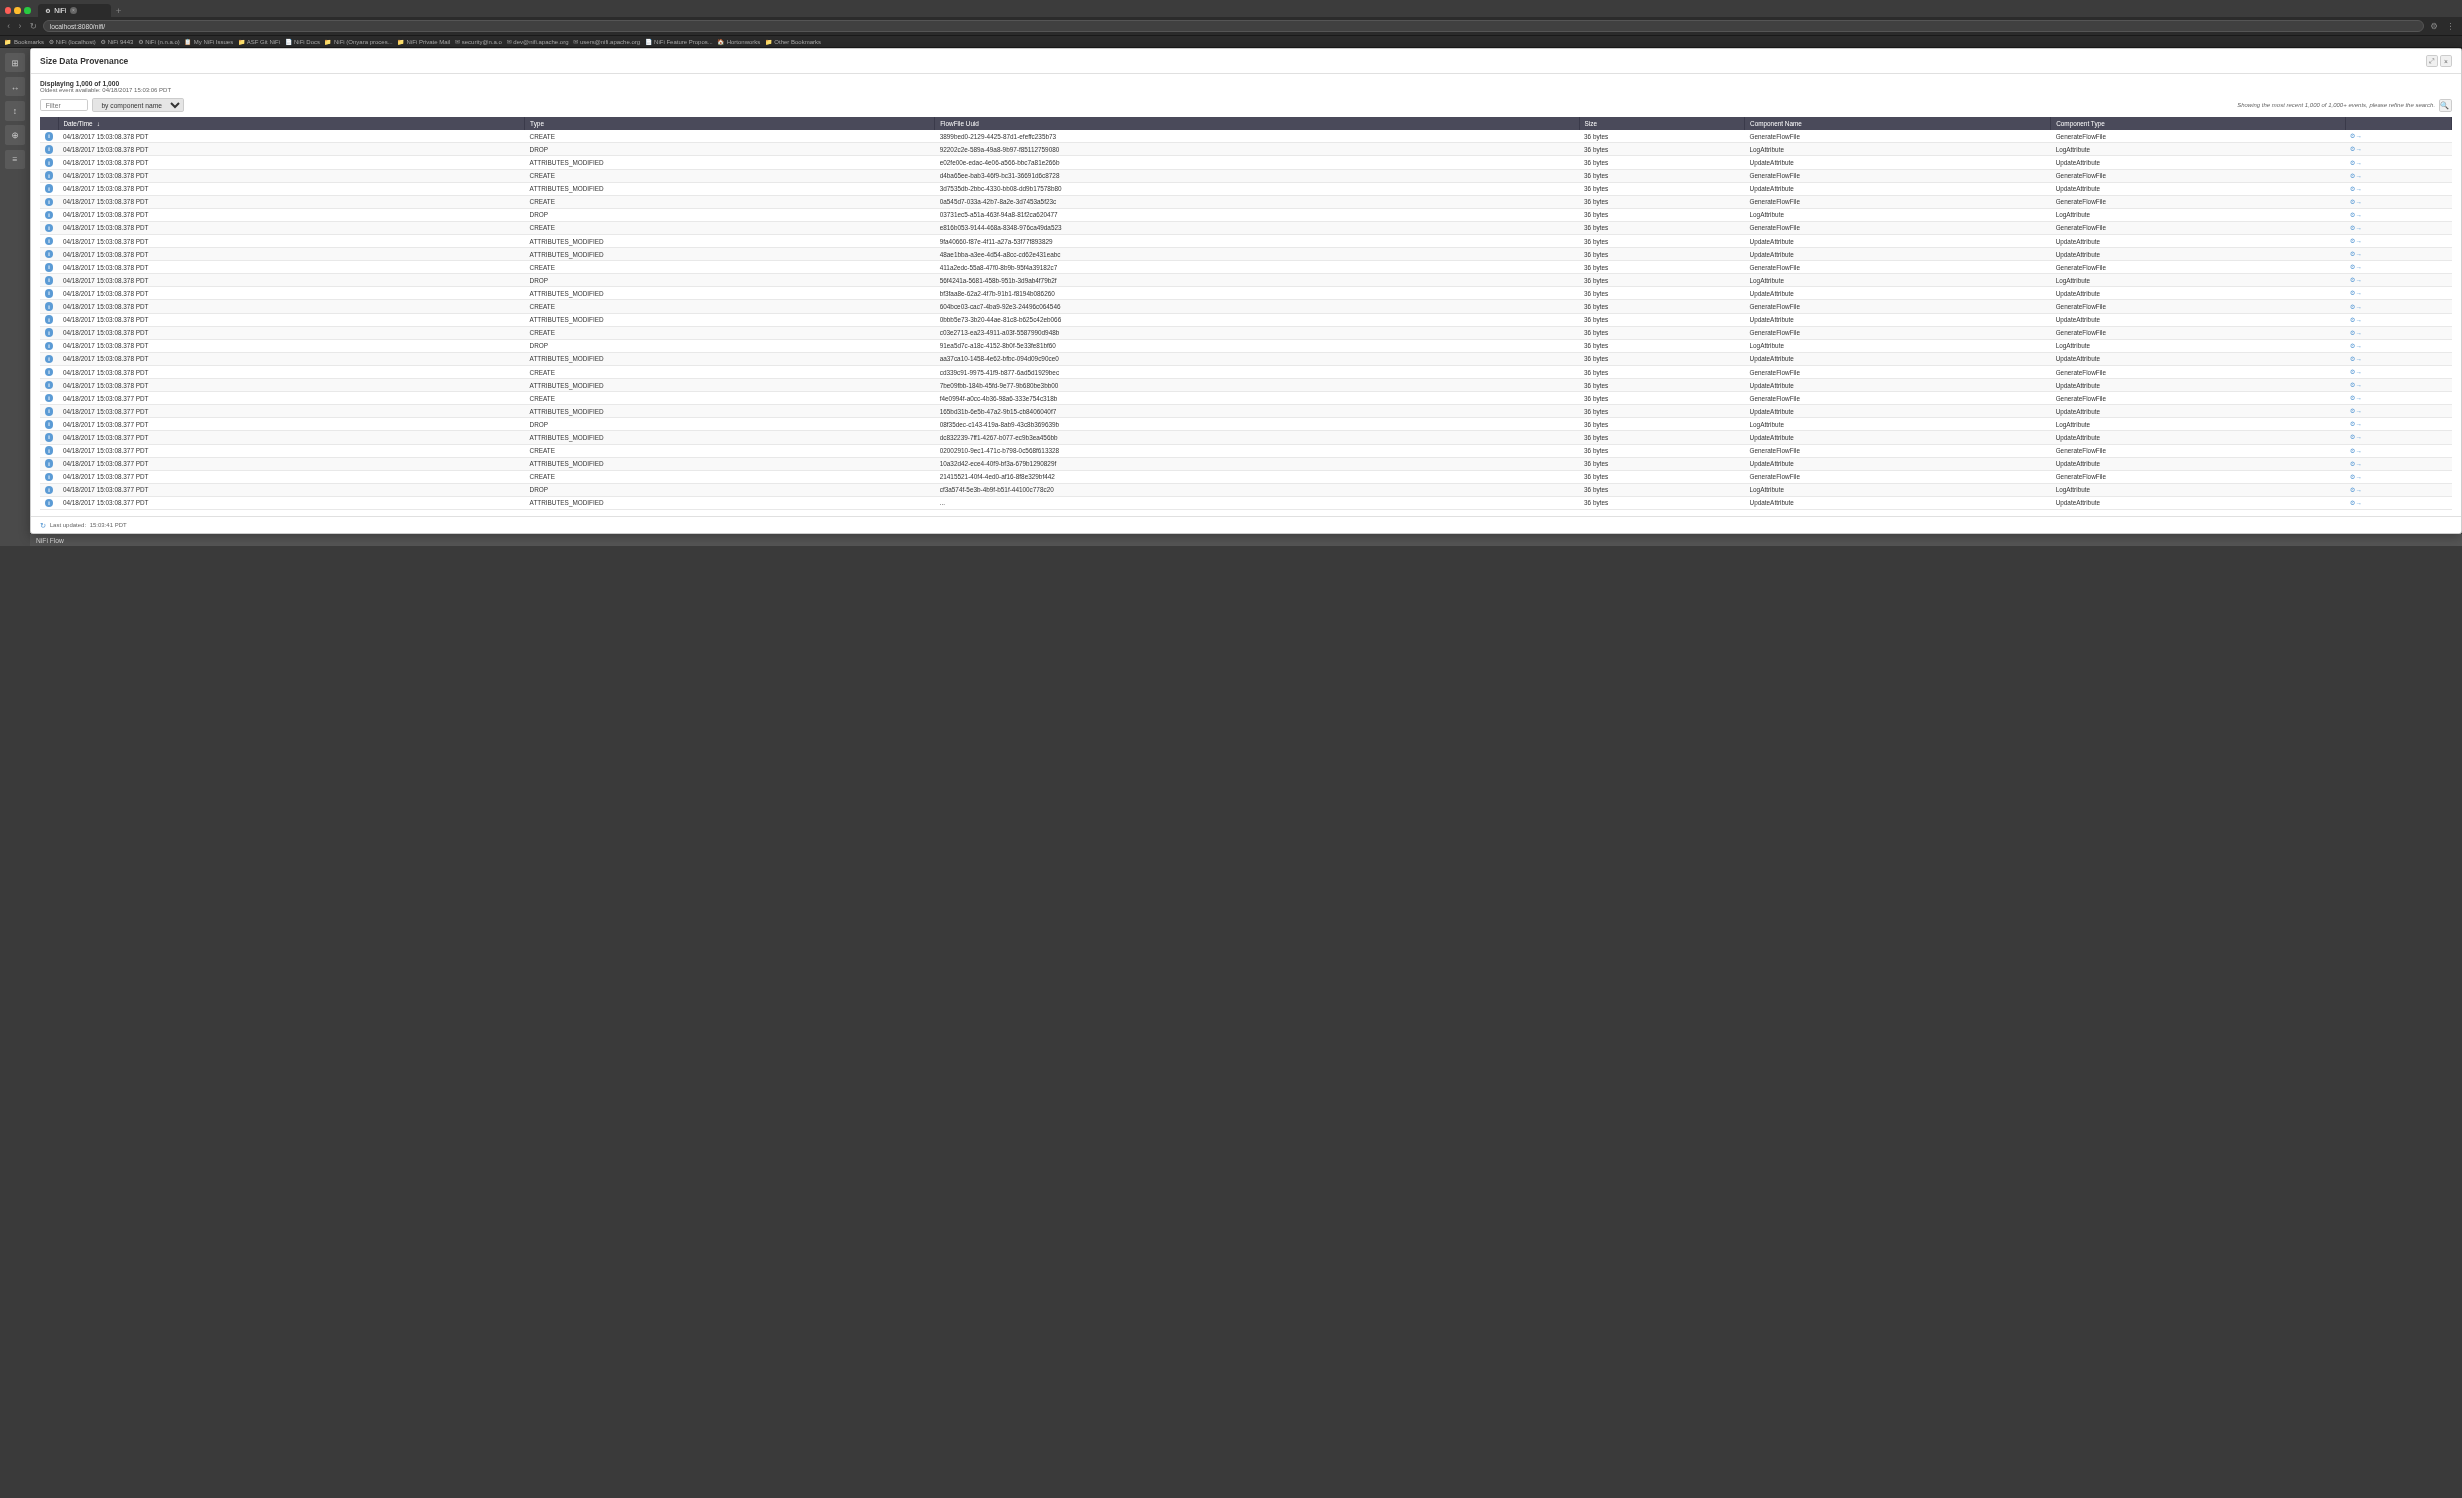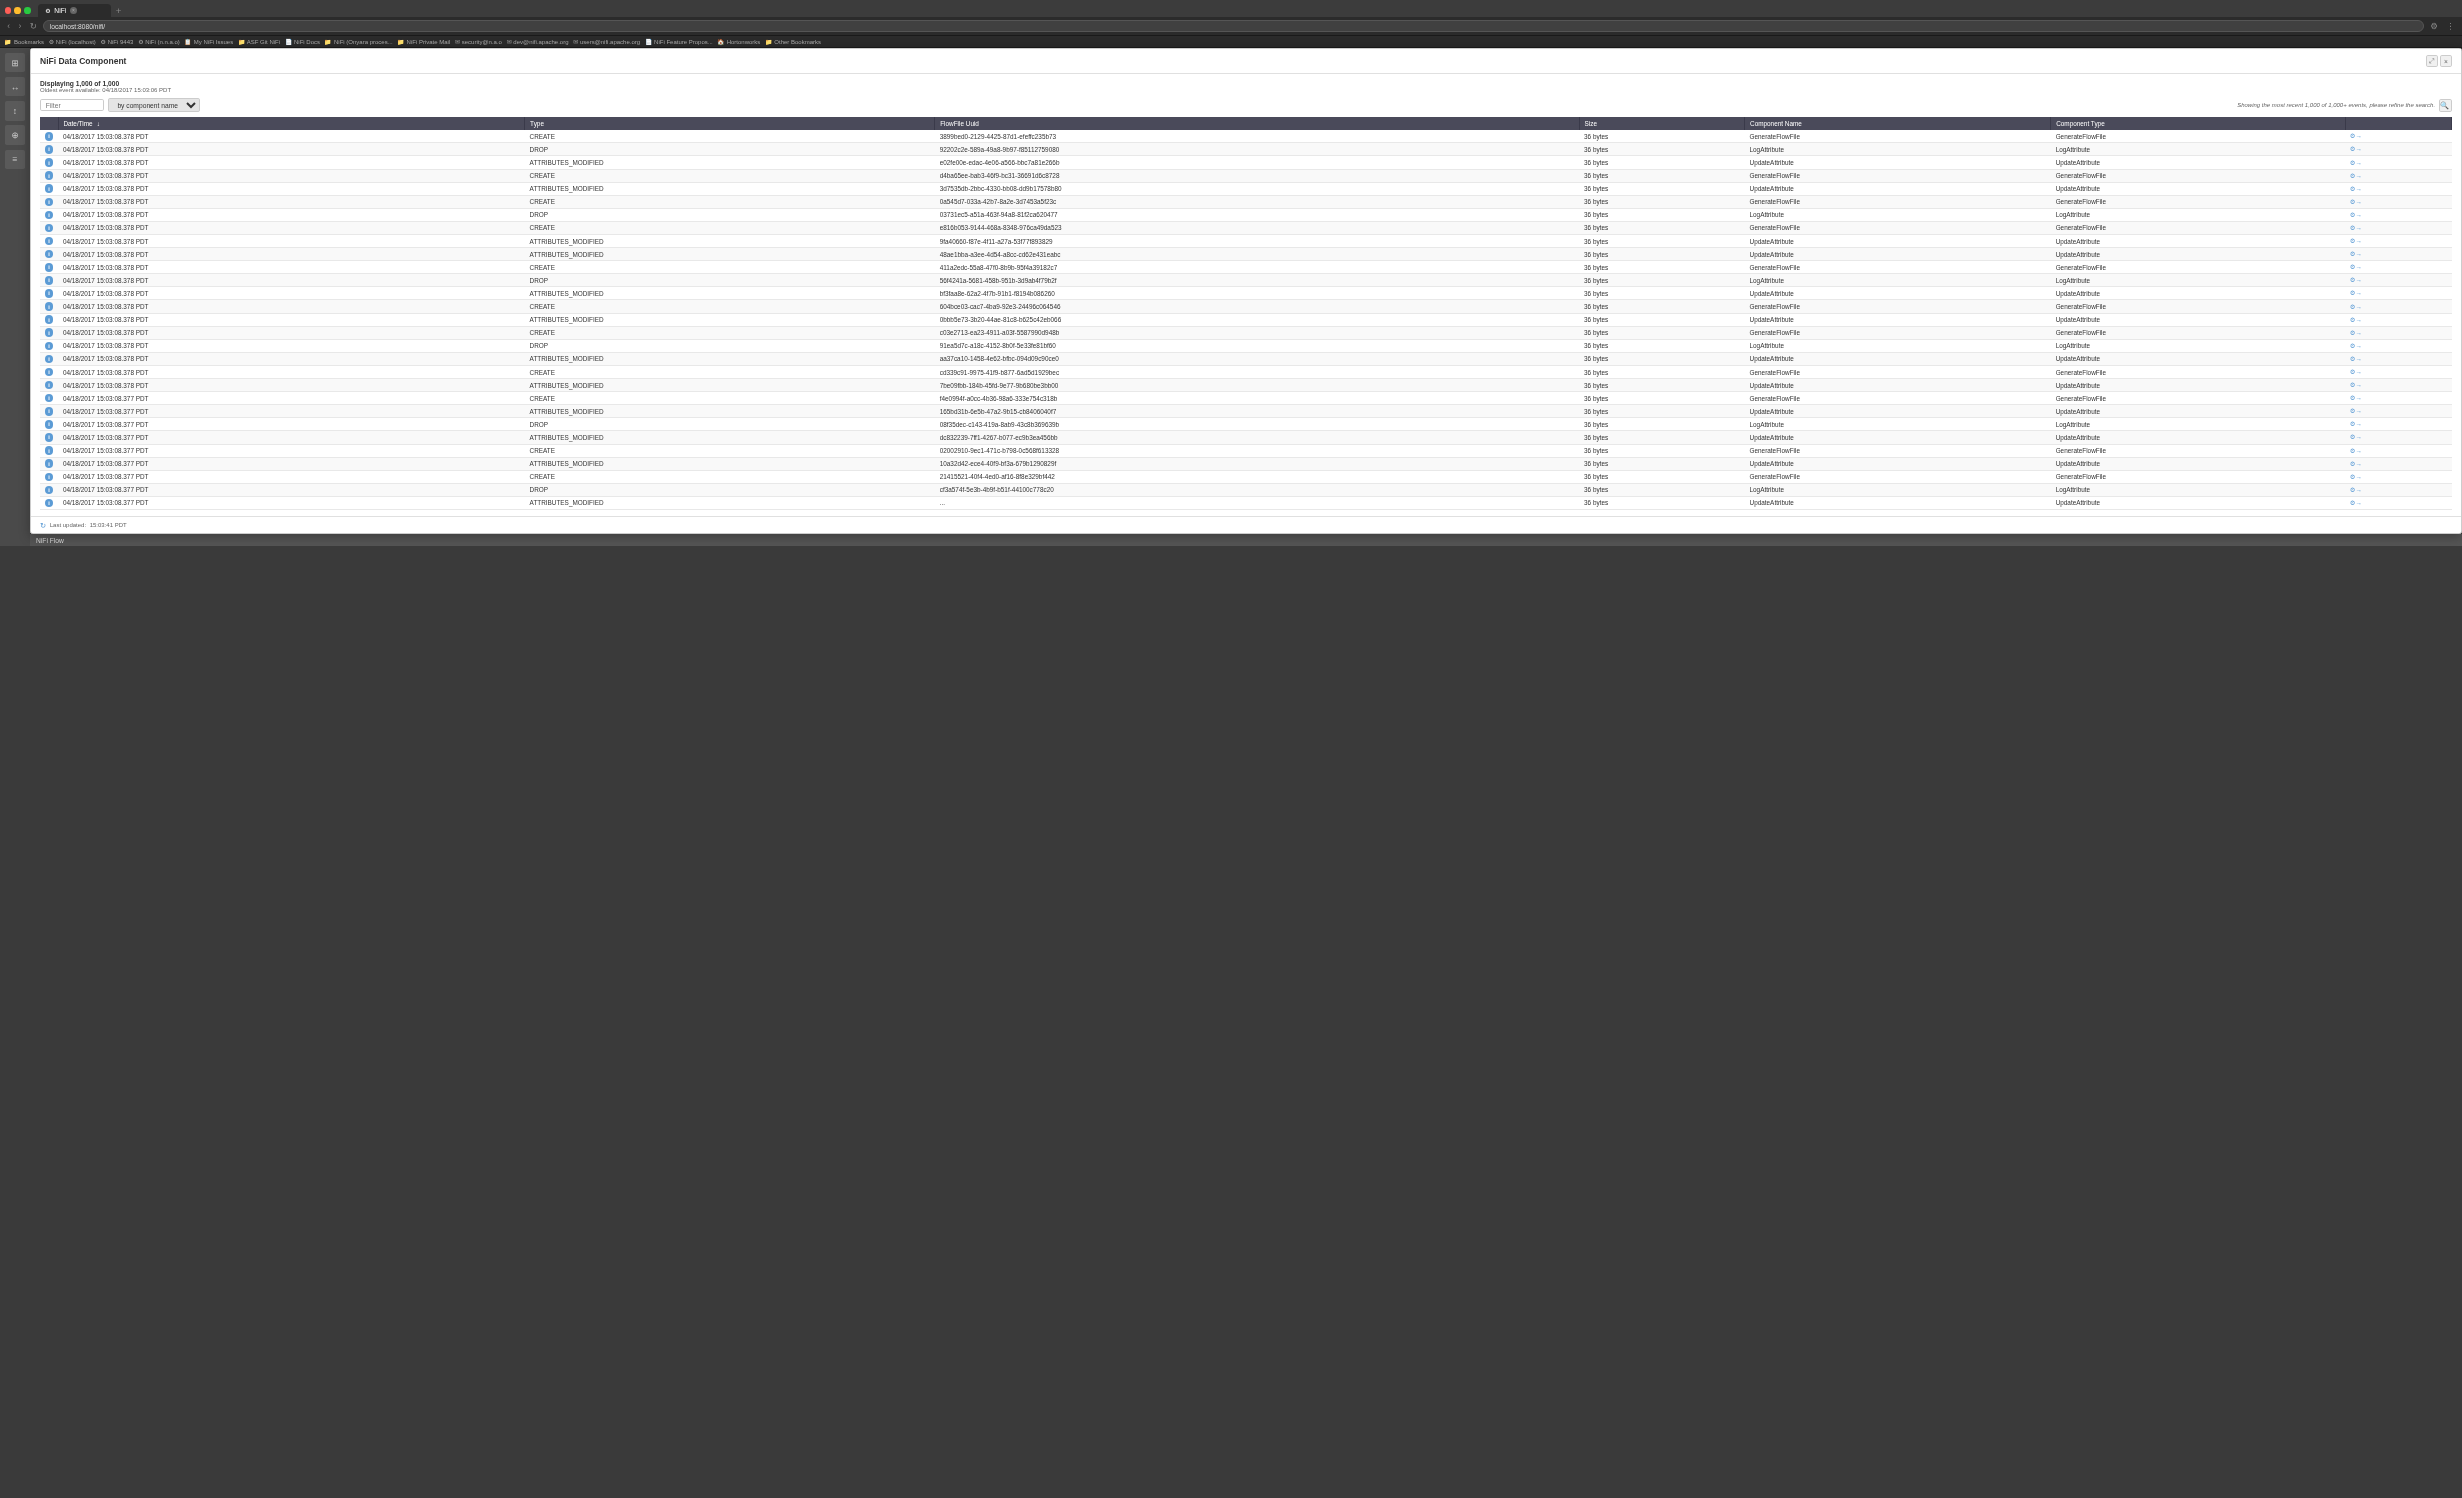--- a/index.html
+++ b/index.html
@@ -141,21 +141,21 @@
     }
     .filter-left {
       display: flex; align-items: center; gap: 3.6px;
     }
     .filter-input {
       border: 0.6px solid #ccc;
       border-radius: 1.8px;
       padding: 1.8px 4.8px;
       font-size: 6.7px;
       color: #999;
-      width: 64px;
+      width: 48px;
     }
     .filter-select {
       border: 0.6px solid #ccc;
       border-radius: 1.8px;
       padding: 1.8px 4.8px;
       font-size: 6.7px;
       background: #e5e5e5;
       color: #333;
     }
     .filter-right {
@@ -322,21 +322,21 @@
     <div class="sidebar-icon">↔</div>
     <div class="sidebar-icon">↕</div>
     <div class="sidebar-icon">⊕</div>
     <div class="sidebar-icon">≡</div>
   </div>
 
   <div class="content-area">
 
     <div class="dialog">
       <div class="dialog-header">
-        <span class="dialog-title">NiFi Data Component</span>
+        <span class="dialog-title">Size Data Provenance</span>
         <div class="dialog-controls">
           <div class="dialog-ctrl-btn">⤢</div>
           <div class="dialog-ctrl-btn">×</div>
         </div>
       </div>
 
       <div class="dialog-body">
         <div class="status-info">
           <div class="displaying">Displaying 1,000 of 1,000</div>
           <div class="oldest">Oldest event available: 04/18/2017 15:03:06 PDT</div>

